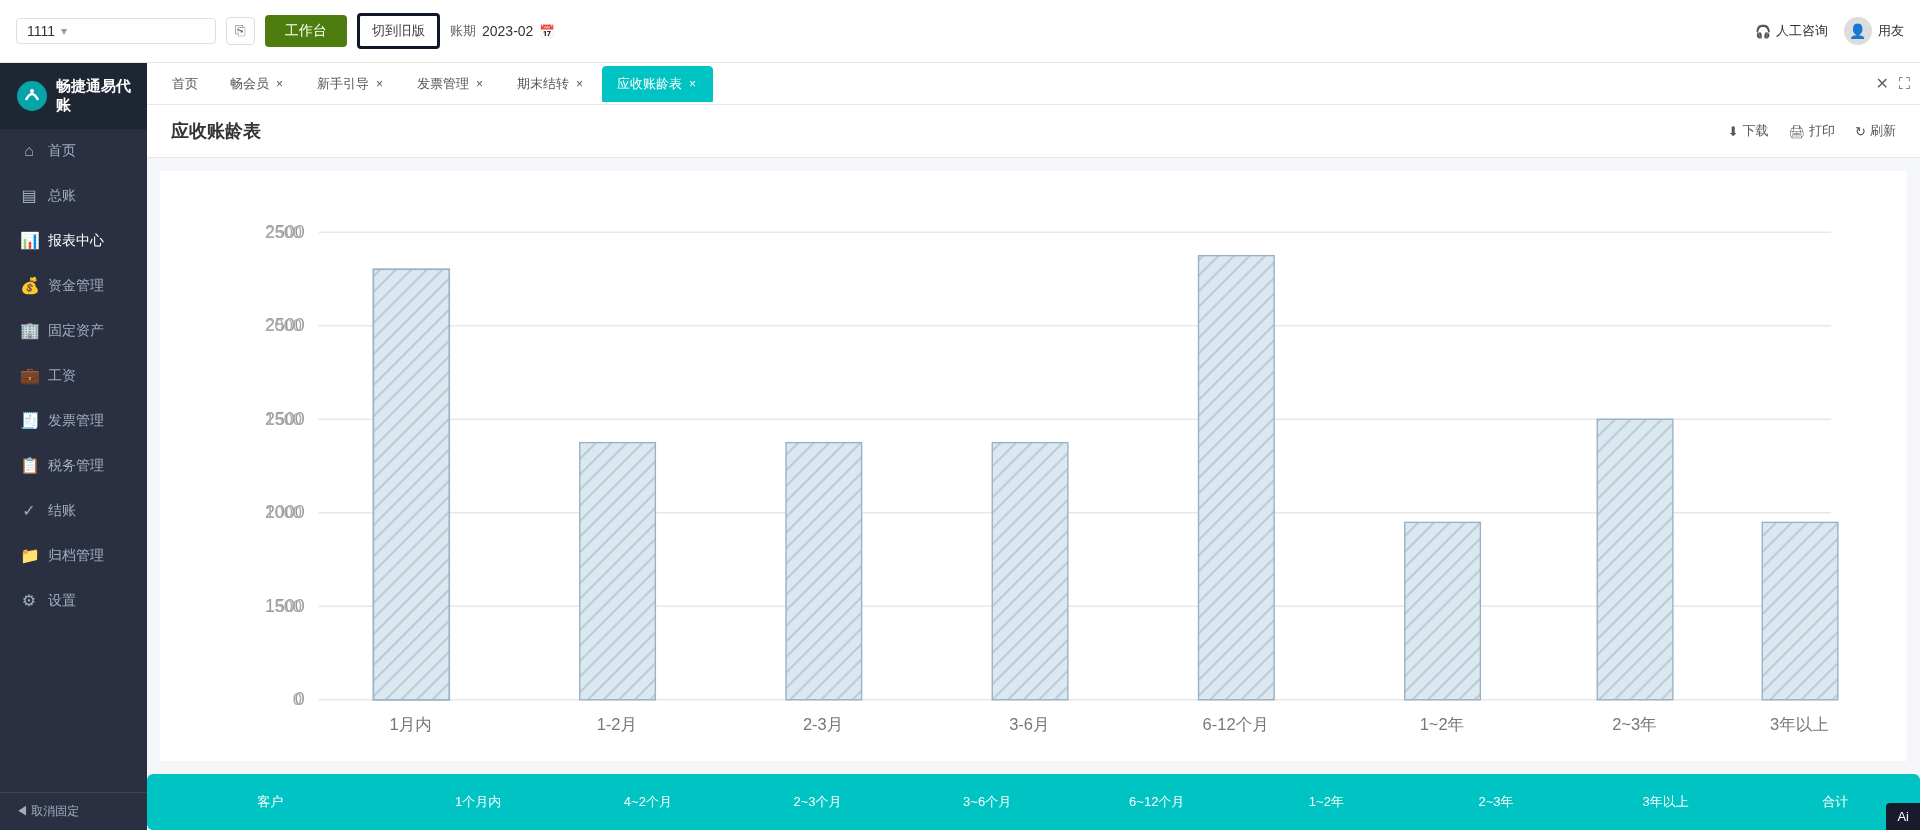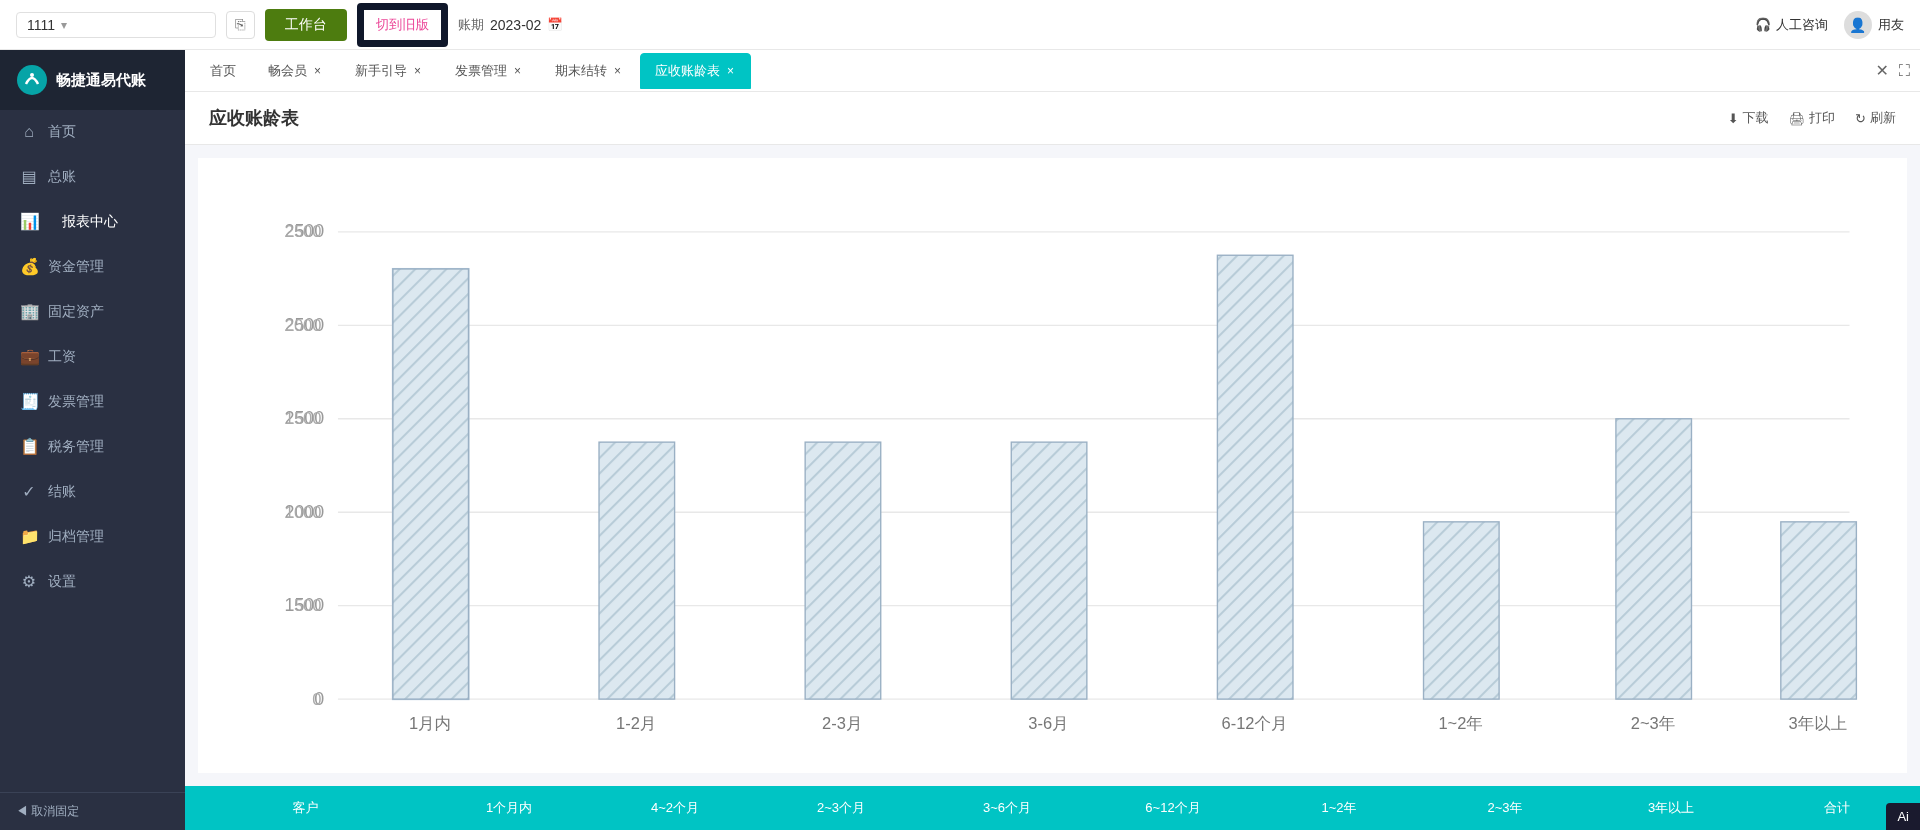--- a/index.html
+++ b/index.html
@@ -1,20 +1,20 @@
 <!DOCTYPE html>
 <html><head>
   <meta charset="utf-8">
   <style>
     * { box-sizing: border-box; margin: 0; padding: 0; }
     body { font-family: 'Microsoft YaHei', Arial, sans-serif; font-size: 13px; background: #f0f2f5; display: flex; flex-direction: column; height: 830px; overflow: hidden; }
 
     
     .top-header {
-      display: flex; align-items: center; height: 50px;
+      display: flex; align-items: center; height: 63px;
       background: #fff; border-bottom: 1px solid #e8e8e8;
       padding: 11px 16px; gap: 10px; flex-shrink: 0;
     }
     .company-selector {
       display: flex; align-items: center; gap: 6px;
       background: #fff; border: 1px solid #e0e0e0;
       border-radius: 4px; padding: 4px 10px; min-width: 200px;
       cursor: pointer;
     }
     .company-name { font-size: 14px; color: #333; }
@@ -22,52 +22,52 @@
     .copy-btn { 
       background: none; border: 1px solid #ddd; border-radius: 4px;
       padding: 5px 8px; cursor: pointer; color: #666;
     }
     .workbench-btn {
       background: #4d7c0f; color: #fff; border: none;
       border-radius: 4px; padding: 7px 20px; cursor: pointer;
       font-size: 14px;
     }
     .switch-old-btn {
-      background: #fff; border: 7px solid #0f172a; color: #ec4899;
+      background: #fff; border: 3px solid #0f172a; color: #404040;
       border-radius: 4px; padding: 6px 12px; cursor: pointer;
     }
     .period-area { display: flex; align-items: center; gap: 6px; color: #333; }
     .period-label { font-size: 13px; color: #666; }
     .period-value { font-size: 14px; font-weight: 500; }
     .header-right { margin-left: auto; display: flex; align-items: center; gap: 16px; }
     .consulting-btn { display: flex; align-items: center; gap: 4px; color: #333; cursor: pointer; font-size: 13px; }
     .user-area { display: flex; align-items: center; gap: 6px; cursor: pointer; color: #333; }
     .user-avatar { width: 28px; height: 28px; border-radius: 50%; background: #ddd; display: flex; align-items: center; justify-content: center; }
 
     
     .main-layout { display: flex; flex: 1; overflow: hidden; }
 
     
     .sidebar {
-      width: 185px; background: #2a3042; flex-shrink: 0;
+      width: 147px; background: #2a3042; flex-shrink: 0;
       display: flex; flex-direction: column; overflow-y: auto;
     }
     .logo-area {
       display: flex; align-items: center; gap: 8px;
       padding: 14px 16px; background: #1e2533;
     }
     .logo-icon { width: 32px; height: 32px; }
     .logo-text { color: #fff; font-size: 15px; font-weight: 600; }
     .sidebar-item {
       display: flex; align-items: center; gap: 10px;
       padding: 13px 20px; color: #a0aec0; cursor: pointer;
       transition: background 0.2s;
     }
     .sidebar-item.active { color: #fff; }
-    .sidebar-item.active .sidebar-label { color: #fff; margin-left: 14px; }
+    .sidebar-item.active .sidebar-label { color: #fff; }
     .sidebar-icon { font-size: 16px; width: 18px; text-align: center; }
     .sidebar-label { font-size: 14px; }
     .cancel-fixed {
       display: flex; align-items: center; gap: 6px;
       padding: 10px 16px; color: #a0aec0; cursor: pointer;
       font-size: 12px; border-top: 1px solid #3a4256;
     }
 
     
     .content-area { flex: 1; display: flex; flex-direction: column; overflow: hidden; background: #f5f6fa; }
@@ -113,21 +113,21 @@
     .chart-container {
       flex: 1; background: #fff; margin: 13px; padding: 20px 30px;
       overflow: hidden; display: flex; flex-direction: column;
     }
 
     svg.bar-chart { width: 100%; height: 100%; }
 
     
     .table-header-bar {
       background: #00c4c4; display: flex; align-items: center;
-      height: 44px; flex-shrink: 0;
+      height: 56px; flex-shrink: 0; border-radius: 6px;
     }
     .th-cell {
       flex: 1; text-align: center; color: #fff;
       font-size: 13px; font-weight: 500; padding: 0 8px;
     }
     .th-cell:first-child { flex: 1.5; }
 
     
     .sidebar::-webkit-scrollbar { width: 4px; }
     .sidebar::-webkit-scrollbar-thumb { background: #4a5568; border-radius: 2px; }

